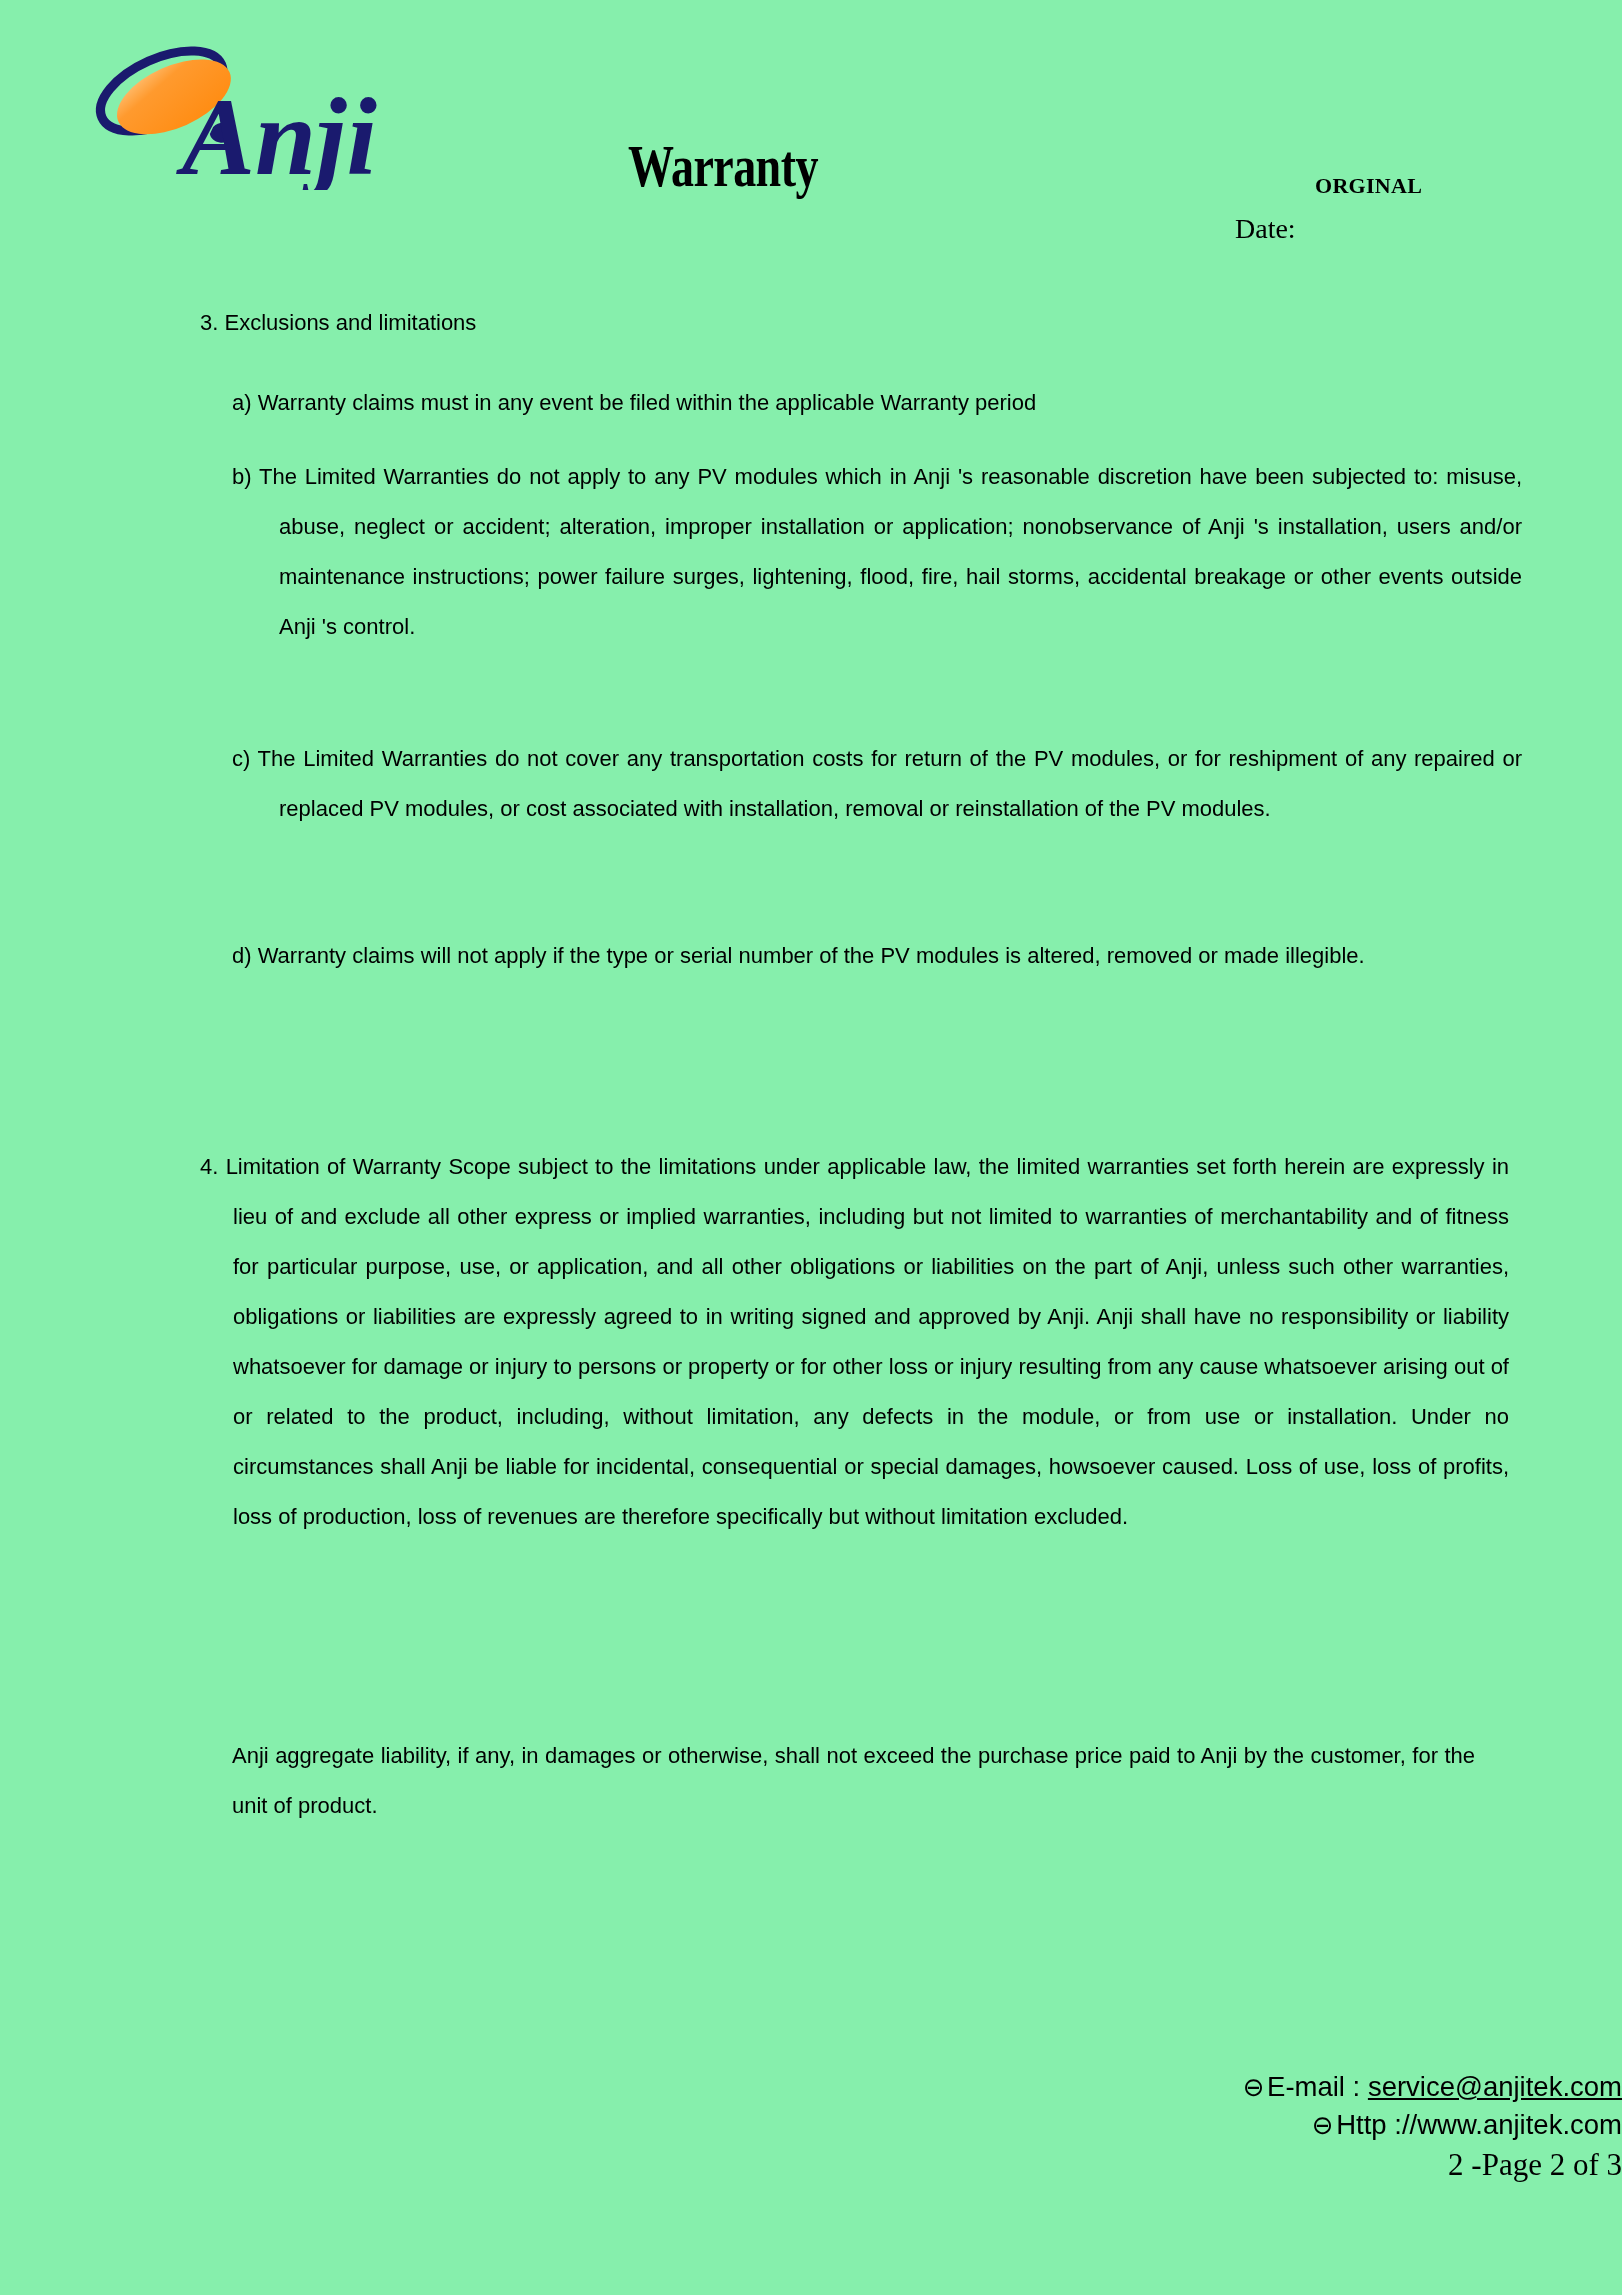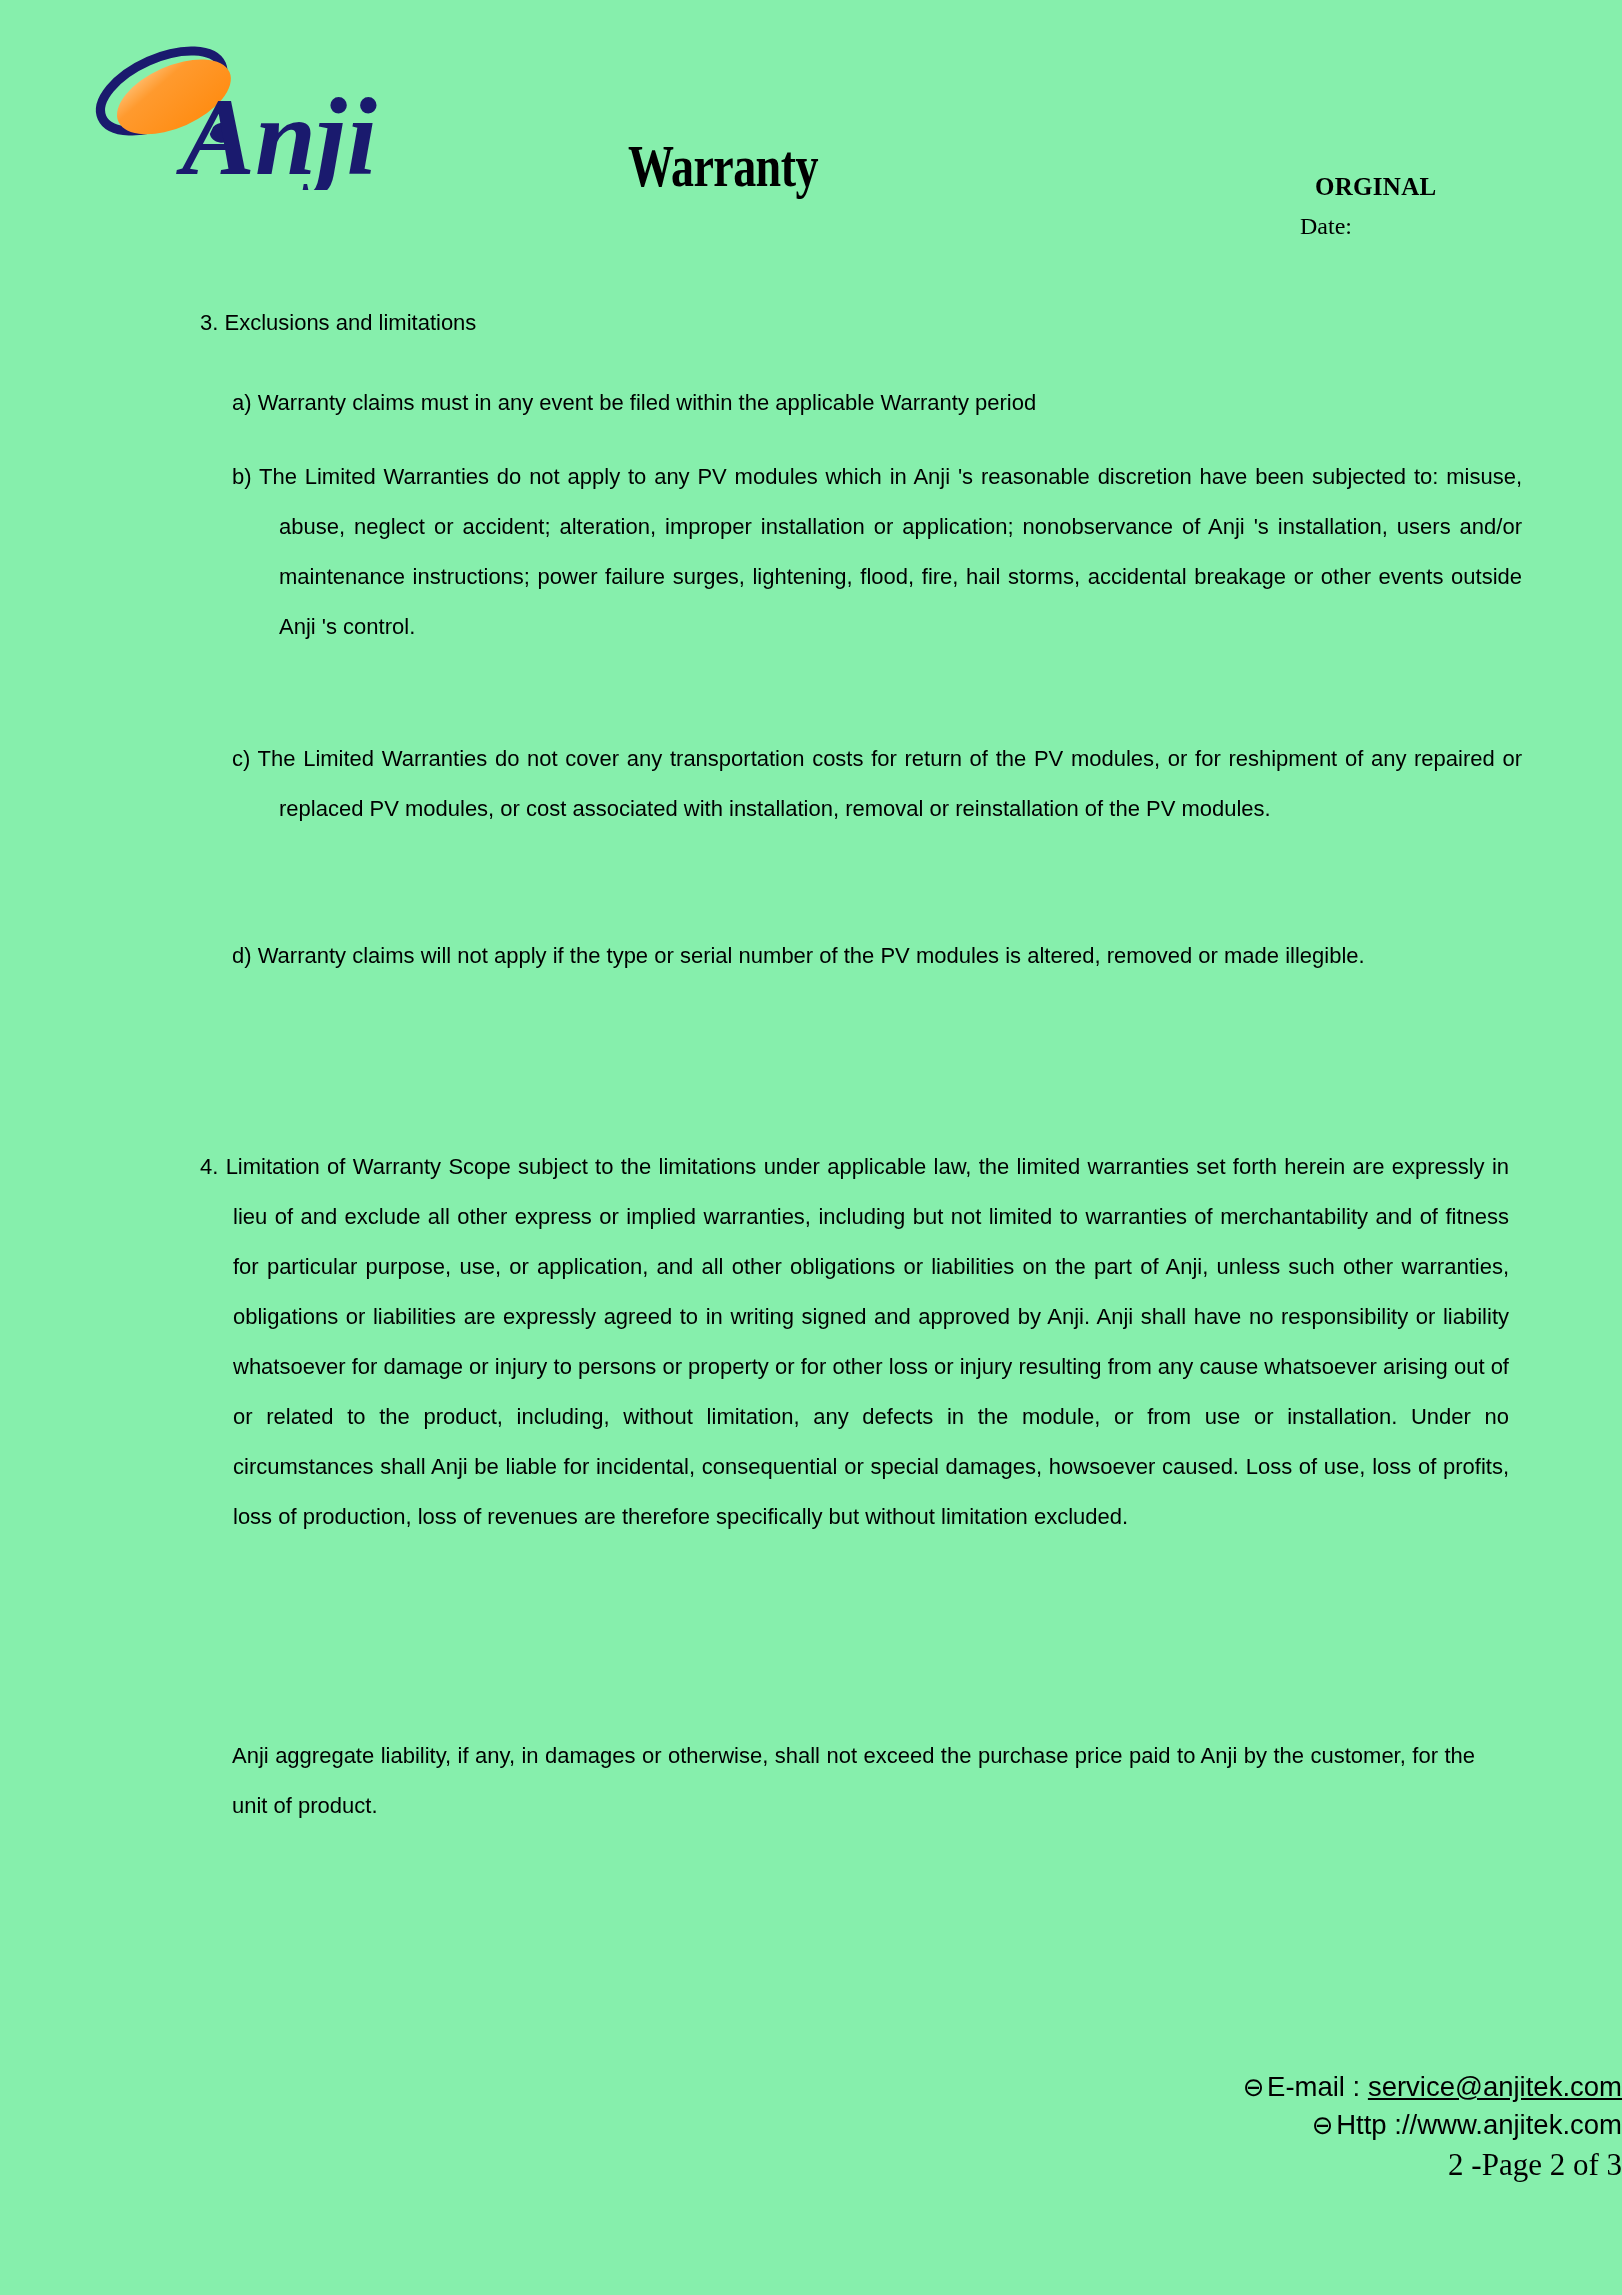--- a/index.html
+++ b/index.html
@@ -49,32 +49,32 @@
     transform: scaleX(0.78);
     transform-origin: left top;
   }
 
   #orginal-label {
     position: absolute;
     left: 1315px;
     top: 173px;
     font-family: "Liberation Serif", serif;
     font-weight: bold;
-    font-size: 25px;
+    font-size: 22px;
     letter-spacing: 0.3px;
     white-space: nowrap;
   }
 
   #date-label {
     position: absolute;
-    left: 1300px;
+    left: 1235px;
     top: 213px;
     font-family: "Liberation Serif", serif;
     font-weight: normal;
-    font-size: 24px;
+    font-size: 28px;
     white-space: nowrap;
   }
 
   
   #content {
     position: absolute;
     left: 0;
     top: 0;
     width: 1622px;
   }

